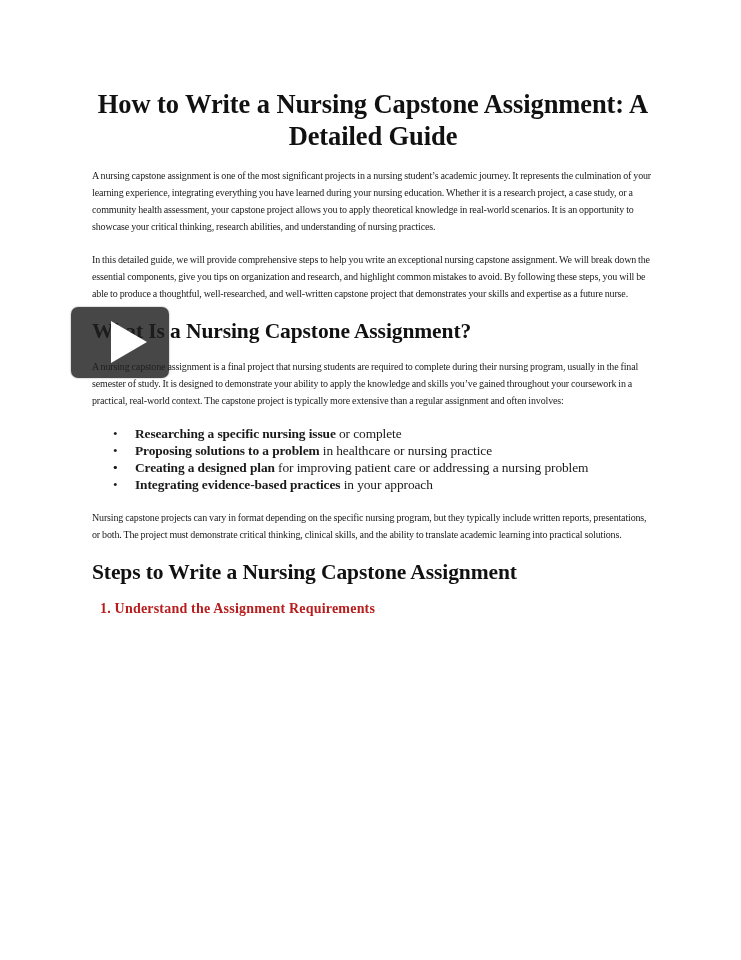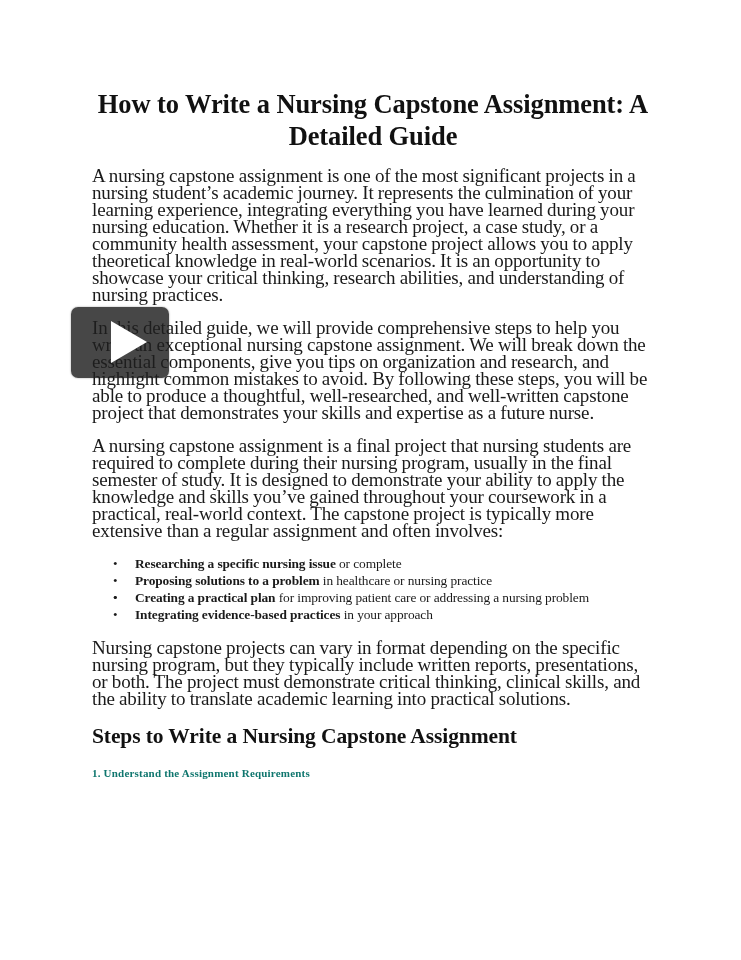--- a/index.html
+++ b/index.html
@@ -33,40 +33,40 @@
       font-family: "Liberation Serif", "DejaVu Serif", serif;
       font-weight: bold;
       font-size: 26.5px;
       line-height: 32px;
       text-align: center;
       margin: 0 0 15px 0;
       color: #111111;
       letter-spacing: -0.1px;
     }
     p.body {
-      font-size: 19px;
+      font-size: 10px;
       line-height: 17px;
       margin: 0 0 16px 0;
       letter-spacing: -0.15px;
       word-spacing: -0.3px;
     }
     h2.section {
       font-weight: bold;
       font-size: 21.5px;
       line-height: 26px;
       margin: 8px 0 14px 0;
       color: #111111;
       letter-spacing: -0.1px;
     }
     h3.step {
       font-weight: bold;
-      font-size: 11px;
+      font-size: 14px;
       line-height: 20px;
-      margin: 8px 0 0 0;
-      color: #0f766e;
+      margin: 8px 0 0 8px;
+      color: #b91c1c;
       letter-spacing: 0.2px;
     }
     ul.bullets {
       list-style: none;
       margin: 0 0 16px 0;
       padding: 0;
     }
     ul.bullets li {
       position: relative;
       padding-left: 43px;
@@ -109,35 +109,36 @@
 <body>
 
 <div class="page">
   <div class="content">
 
     <h1 class="title">How to Write a Nursing Capstone Assignment: A Detailed Guide</h1>
 
     <p class="body">A nursing capstone assignment is one of the most significant projects in a nursing student’s academic journey. It represents the culmination of your learning experience, integrating everything you have learned during your nursing education. Whether it is a research project, a case study, or a community health assessment, your capstone project allows you to apply theoretical knowledge in real-world scenarios. It is an opportunity to showcase your critical thinking, research abilities, and understanding of nursing practices.</p>
     <p class="body">In this detailed guide, we will provide comprehensive steps to help you write an exceptional nursing capstone assignment. We will break down the essential components, give you tips on organization and research, and highlight common mistakes to avoid. By following these steps, you will be able to produce a thoughtful, well-researched, and well-written capstone project that demonstrates your skills and expertise as a future nurse.</p>
 
+    <h2 class="section">What Is a Nursing Capstone Assignment?</h2>
 
     <p class="body">A nursing capstone assignment is a final project that nursing students are required to complete during their nursing program, usually in the final semester of study. It is designed to demonstrate your ability to apply the knowledge and skills you’ve gained throughout your coursework in a practical, real-world context. The capstone project is typically more extensive than a regular assignment and often involves:</p>
 
     <ul class="bullets">
       <li>
         <span class="dot">•</span><b>Researching a specific nursing issue</b><span> or complete</span>
       </li>
       <li>
         <span class="dot">•</span><b>Proposing solutions to a problem</b><span> in healthcare or nursing practice</span>
       </li>
       <li>
         <span class="dot">•</span><span></span>
       </li>
       <li>
-        <span class="dot">•</span><b>Creating a practical plan</b><span> for improving patient care or addressing a nursing problem</span>
+        <span class="dot">•</span><b>Creating a designed plan</b><span> for improving patient care or addressing a nursing problem</span>
       </li>
       <li>
         <span class="dot">•</span><b>Integrating evidence-based practices</b><span> in your approach</span>
       </li>
     </ul>
 
     <p class="body">Nursing capstone projects can vary in format depending on the specific nursing program, but they typically include written reports, presentations, or both. The project must demonstrate critical thinking, clinical skills, and the ability to translate academic learning into practical solutions.</p>
 
     <h2 class="section">Steps to Write a Nursing Capstone Assignment</h2>
 

